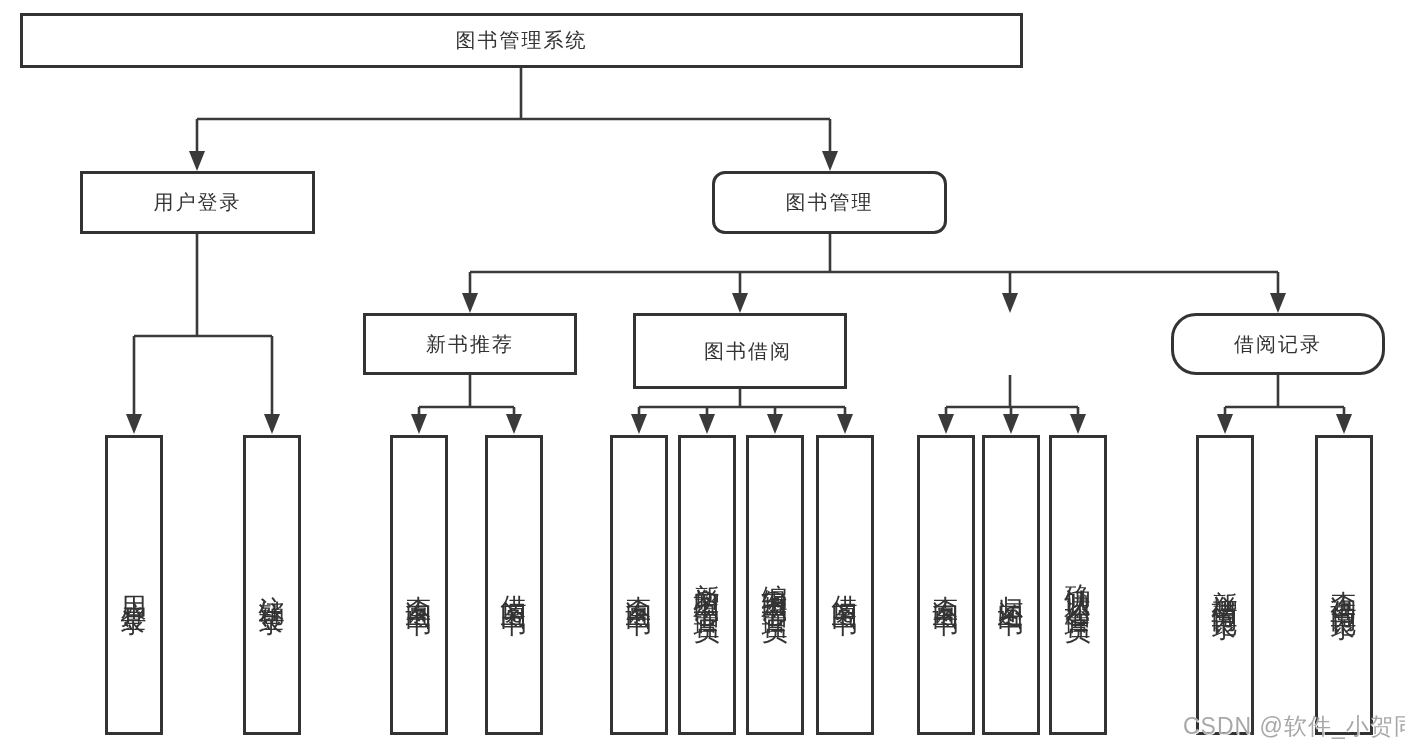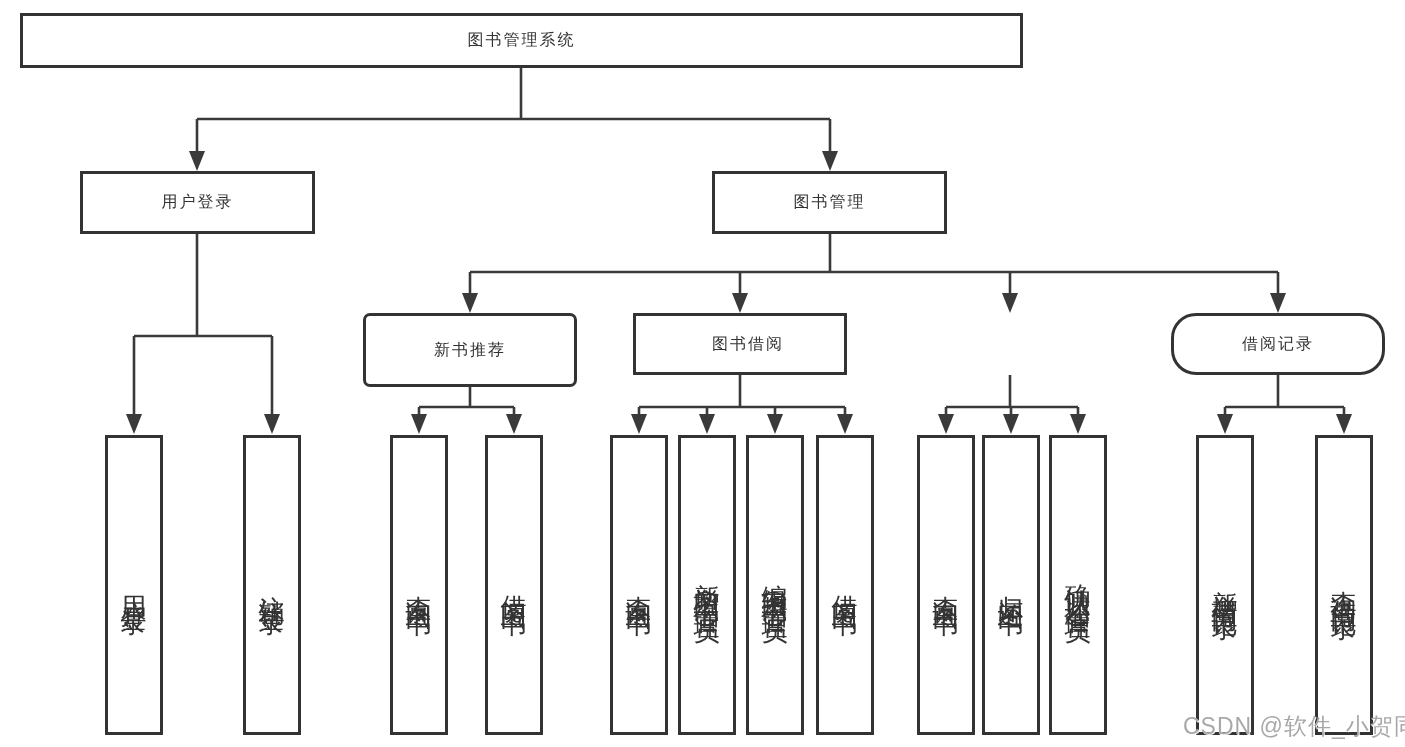--- a/index.html
+++ b/index.html
@@ -22,39 +22,39 @@
     position: absolute;
     box-sizing: border-box;
     border: 3px solid #333333;
     background: #ffffff;
     display: flex;
     align-items: center;
     justify-content: center;
     z-index: 2;
   }
   .hlbl {
-    font-size: 16px;
+    font-size: 20px;
     letter-spacing: 2px;
     white-space: nowrap;
   }
   .leaf { top: 435px; width: 58px; height: 300px; }
   .vtext {
     writing-mode: vertical-rl;
     text-orientation: mixed;
     font-size: 26px;
     letter-spacing: 5px;
     line-height: 1;
     white-space: nowrap;
   }
   
   #n-root    { left: 20px;   top: 13px;  width: 1003px; height: 55px; }
   #n-login   { left: 80px;   top: 171px; width: 235px;  height: 63px; }
-  #n-mgmt    { left: 712px;  top: 171px; width: 235px;  height: 63px; }
-  #n-newbook { left: 363px;  top: 313px; width: 214px;  height: 74px; border-radius: 7px; }
-  #n-borrow  { left: 633px;  top: 313px; width: 214px;  height: 62px; padding-left: 16px; }
+  #n-mgmt    { left: 712px;  top: 171px; width: 235px;  height: 63px; border-radius: 13px; }
+  #n-newbook { left: 363px;  top: 313px; width: 214px;  height: 62px; }
+  #n-borrow  { left: 633px;  top: 313px; width: 214px;  height: 76px; padding-left: 16px; }
   #n-current { left: 903px;  top: 313px; width: 214px;  height: 62px; }
   #n-records { left: 1171px; top: 313px; width: 214px;  height: 62px; border-radius: 25px; }
   
   #lf-user    { left: 105px; }
   #lf-logout  { left: 243px; }
   #lf-q1      { left: 390px; }
   #lf-b1      { left: 485px; }
   #lf-q2      { left: 610px; }
   #lf-add     { left: 678px; }
   #lf-edit    { left: 746px; }

